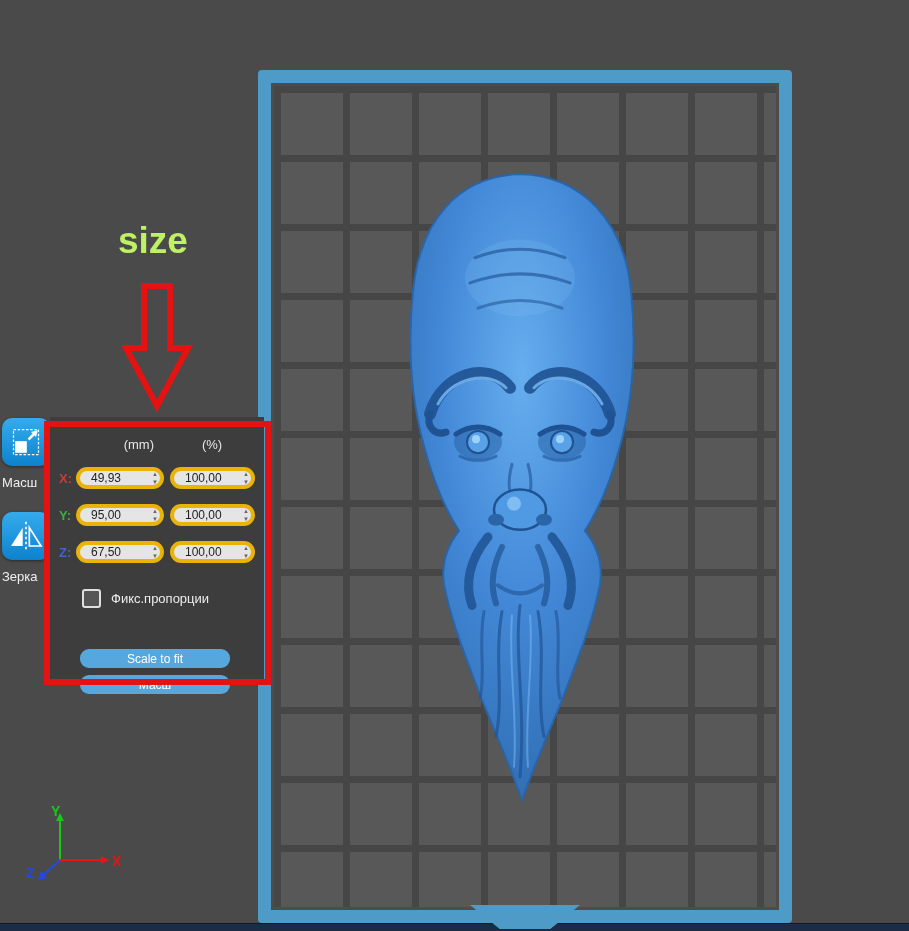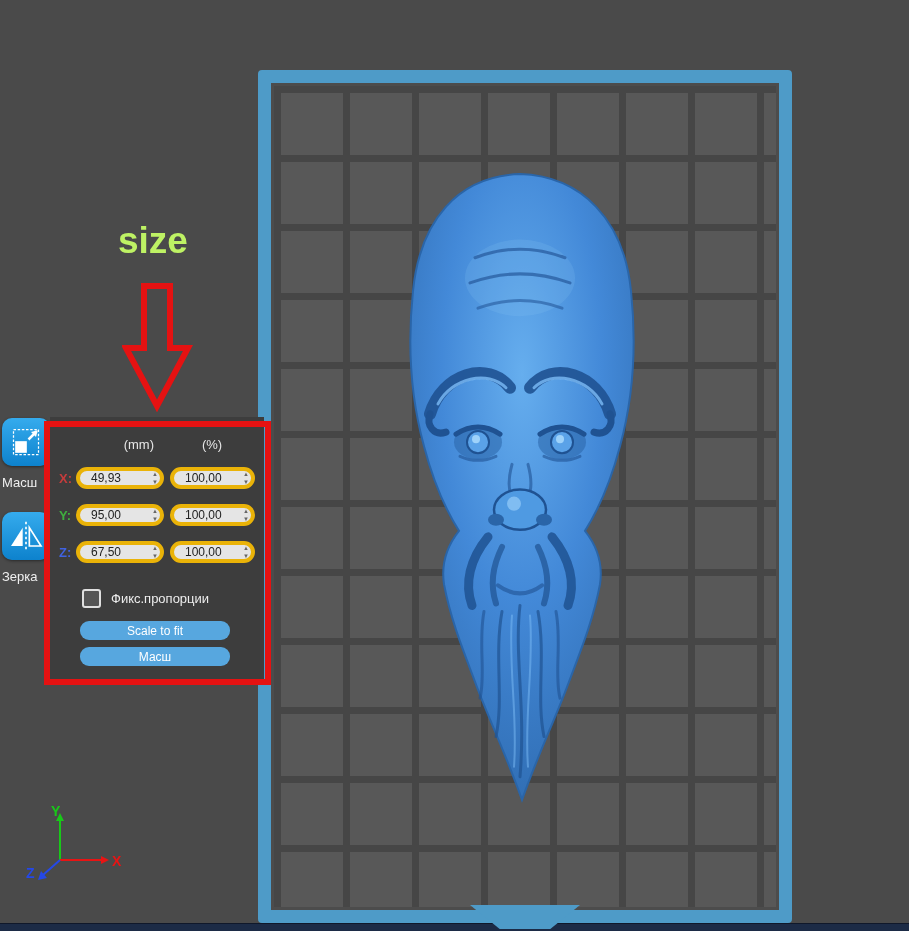--- a/index.html
+++ b/index.html
@@ -52,21 +52,21 @@
        border-radius:11px;background:#e5e5e5;color:#222;font-size:12px;
        font-family:inherit;padding:0 16px 0 11px;outline:none;}
   .spin{position:absolute;right:6px;top:4px;display:flex;flex-direction:column;gap:1px;}
   .spin i{font-style:normal;font-size:6px;line-height:7px;color:#666;cursor:pointer;}
   .chk-row{position:absolute;top:172px;left:32px;display:flex;align-items:center;gap:10px;}
   .chk{width:15px;height:15px;border:2px solid #e0e0e0;border-radius:3px;
        background:#555;cursor:pointer;}
   .chk-label{color:#ededed;font-size:13px;}
   .btn{position:absolute;left:30px;width:150px;height:19px;border-radius:9px;
        background:#57a7df;color:#fff;font-size:12px;cursor:pointer;
-       display:flex;align-items:center;justify-content:center;}
+       display:flex;align-items:center;justify-content:center;margin-top:28px;}
   .btn-fit{top:204px}.btn-reset{top:230px}
 
   
   .triad{position:absolute;left:18px;top:800px;z-index:5;}
   .triad text{font-size:14px;font-weight:bold;font-family:"Liberation Sans",sans-serif;}
   .bottom-bar{position:absolute;left:0;top:923px;width:909px;height:8px;
               background:#1c2b46;border-top:1px solid #10182a;z-index:60;}
 </style>
 </head>
 <body>

